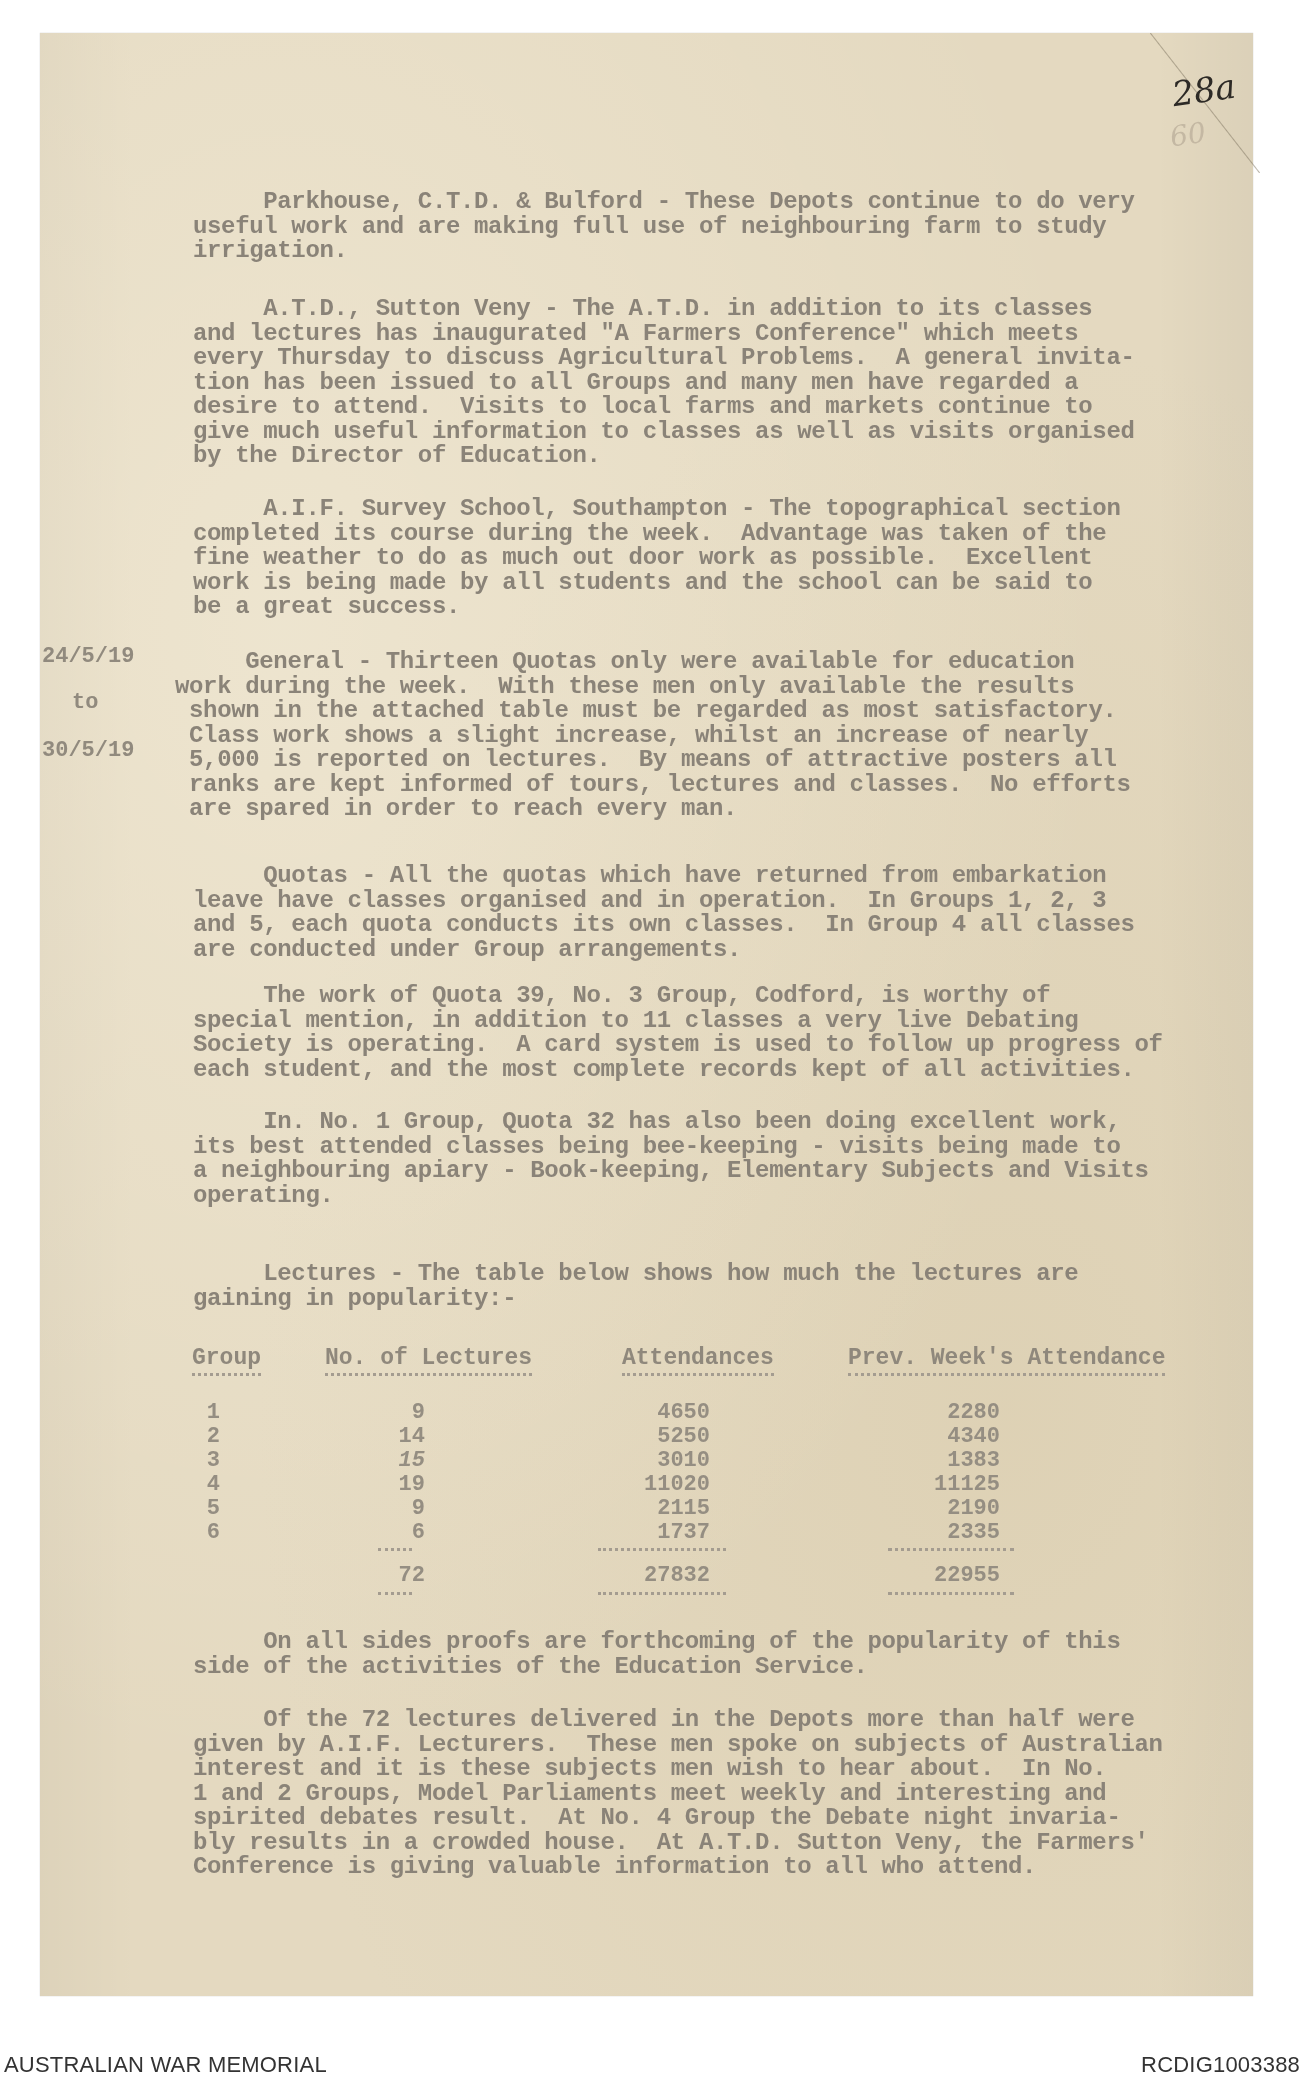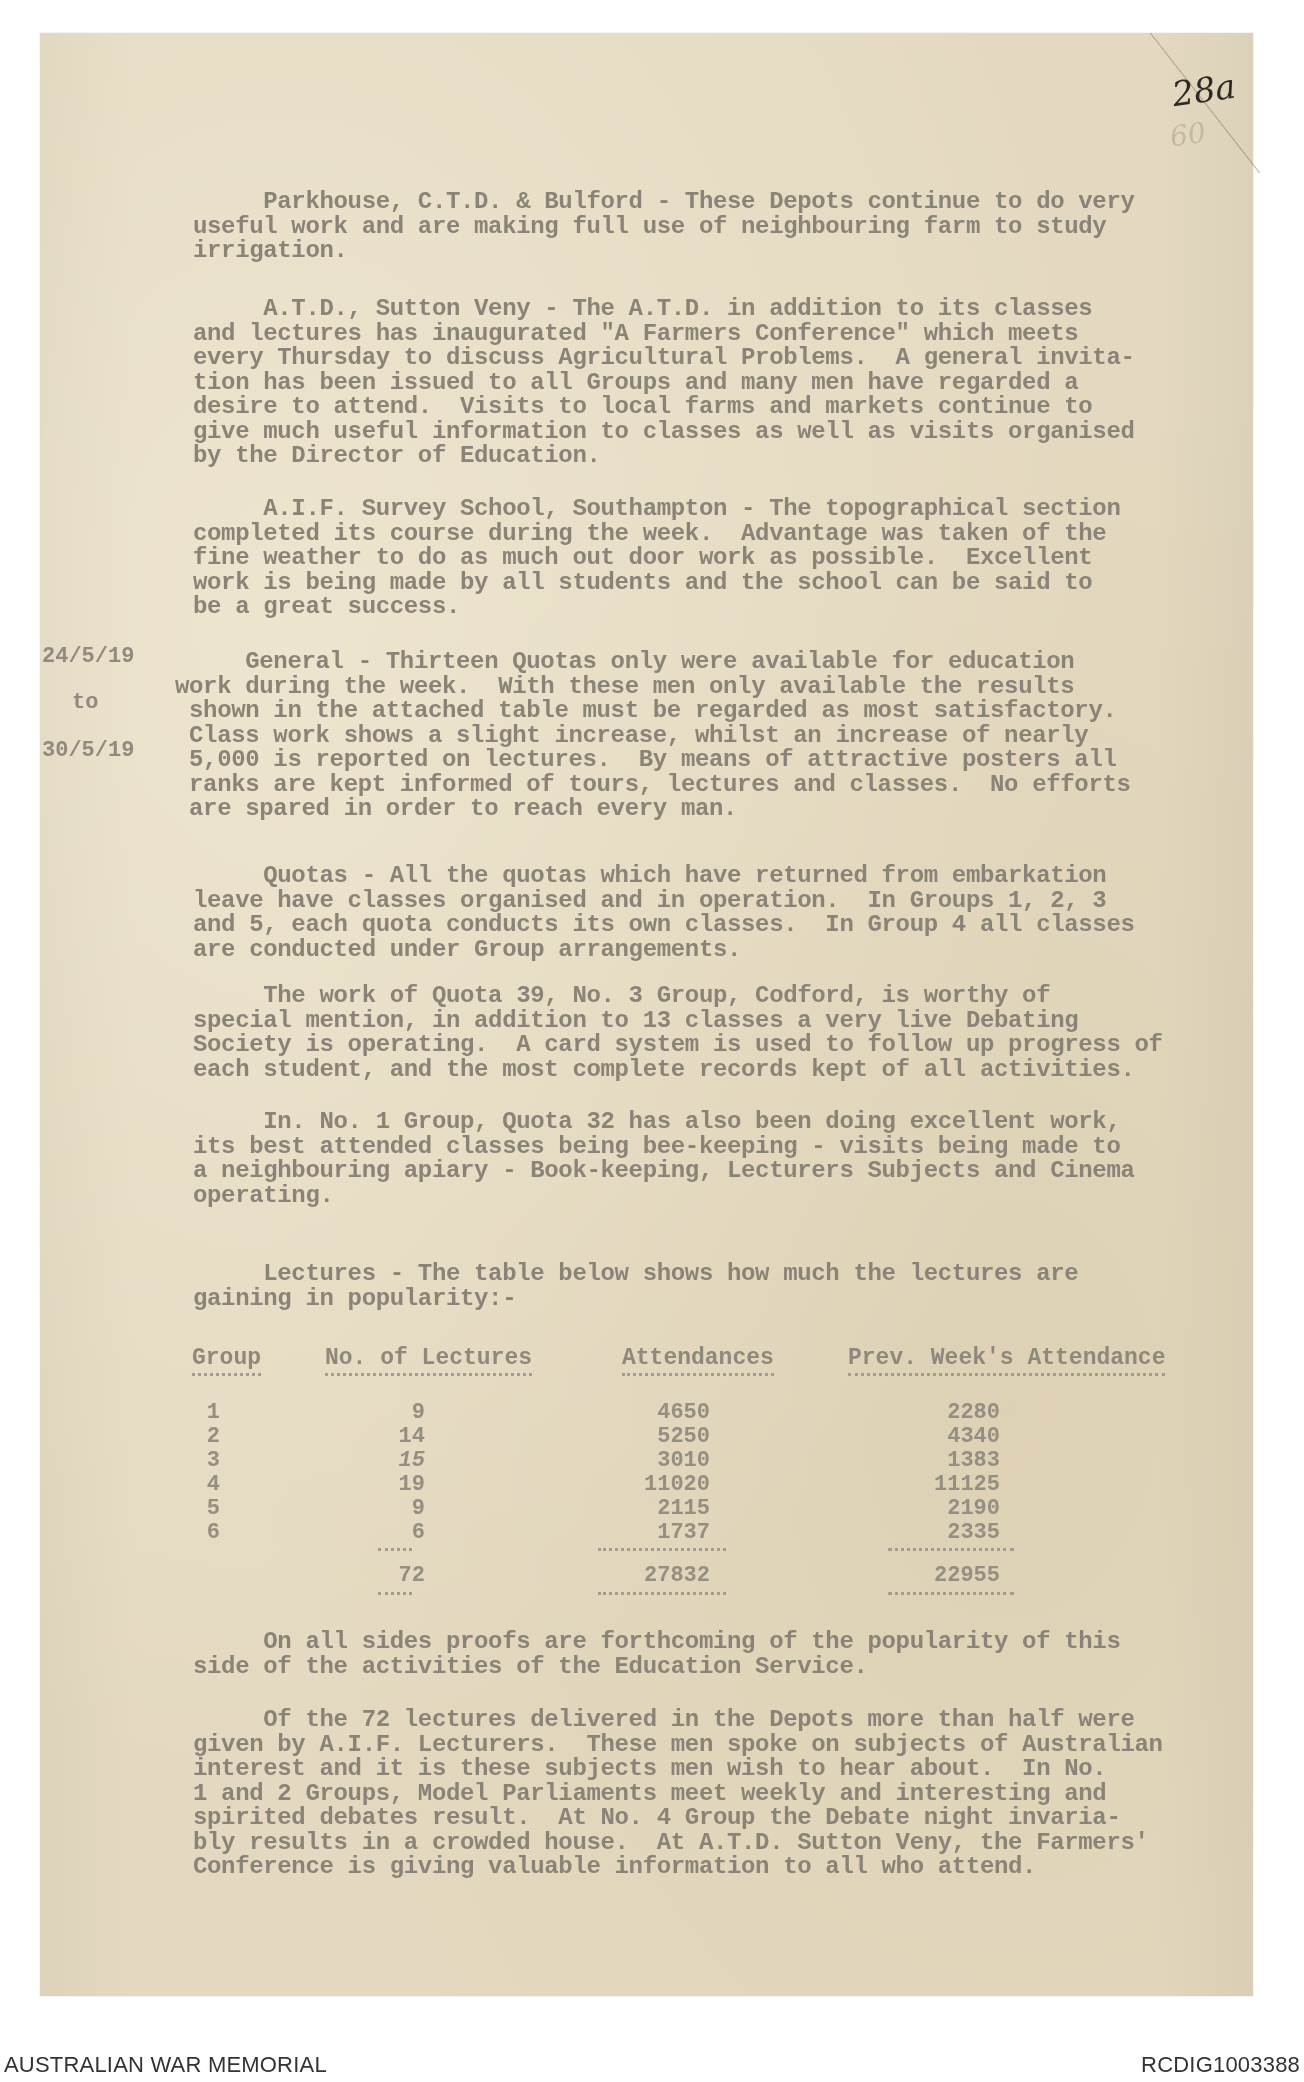--- a/index.html
+++ b/index.html
@@ -86,29 +86,29 @@
 
 <div class="para" style="top:864px;">
   <span class="line">     Quotas - All the quotas which have returned from embarkation</span>
   <span class="line">leave have classes organised and in operation.  In Groups 1, 2, 3</span>
   <span class="line">and 5, each quota conducts its own classes.  In Group 4 all classes</span>
   <span class="line">are conducted under Group arrangements.</span>
 </div>
 
 <div class="para" style="top:984px;">
   <span class="line">     The work of Quota 39, No. 3 Group, Codford, is worthy of</span>
-  <span class="line">special mention, in addition to 13 classes a very live Debating</span>
+  <span class="line">special mention, in addition to 11 classes a very live Debating</span>
   <span class="line">Society is operating.  A card system is used to follow up progress of</span>
   <span class="line">each student, and the most complete records kept of all activities.</span>
 </div>
 
 <div class="para" style="top:1110px;">
   <span class="line">     In. No. 1 Group, Quota 32 has also been doing excellent work,</span>
   <span class="line">its best attended classes being bee-keeping - visits being made to</span>
-  <span class="line">a neighbouring apiary - Book-keeping, Lecturers Subjects and Cinema</span>
+  <span class="line">a neighbouring apiary - Book-keeping, Elementary Subjects and Visits</span>
   <span class="line">operating.</span>
 </div>
 
 <div class="para" style="top:1262px;">
   <span class="line">     Lectures - The table below shows how much the lectures are</span>
   <span class="line">gaining in popularity:-</span>
 </div>
 
 <div class="table">
   <div class="th" style="left:12px;">Group</div>

